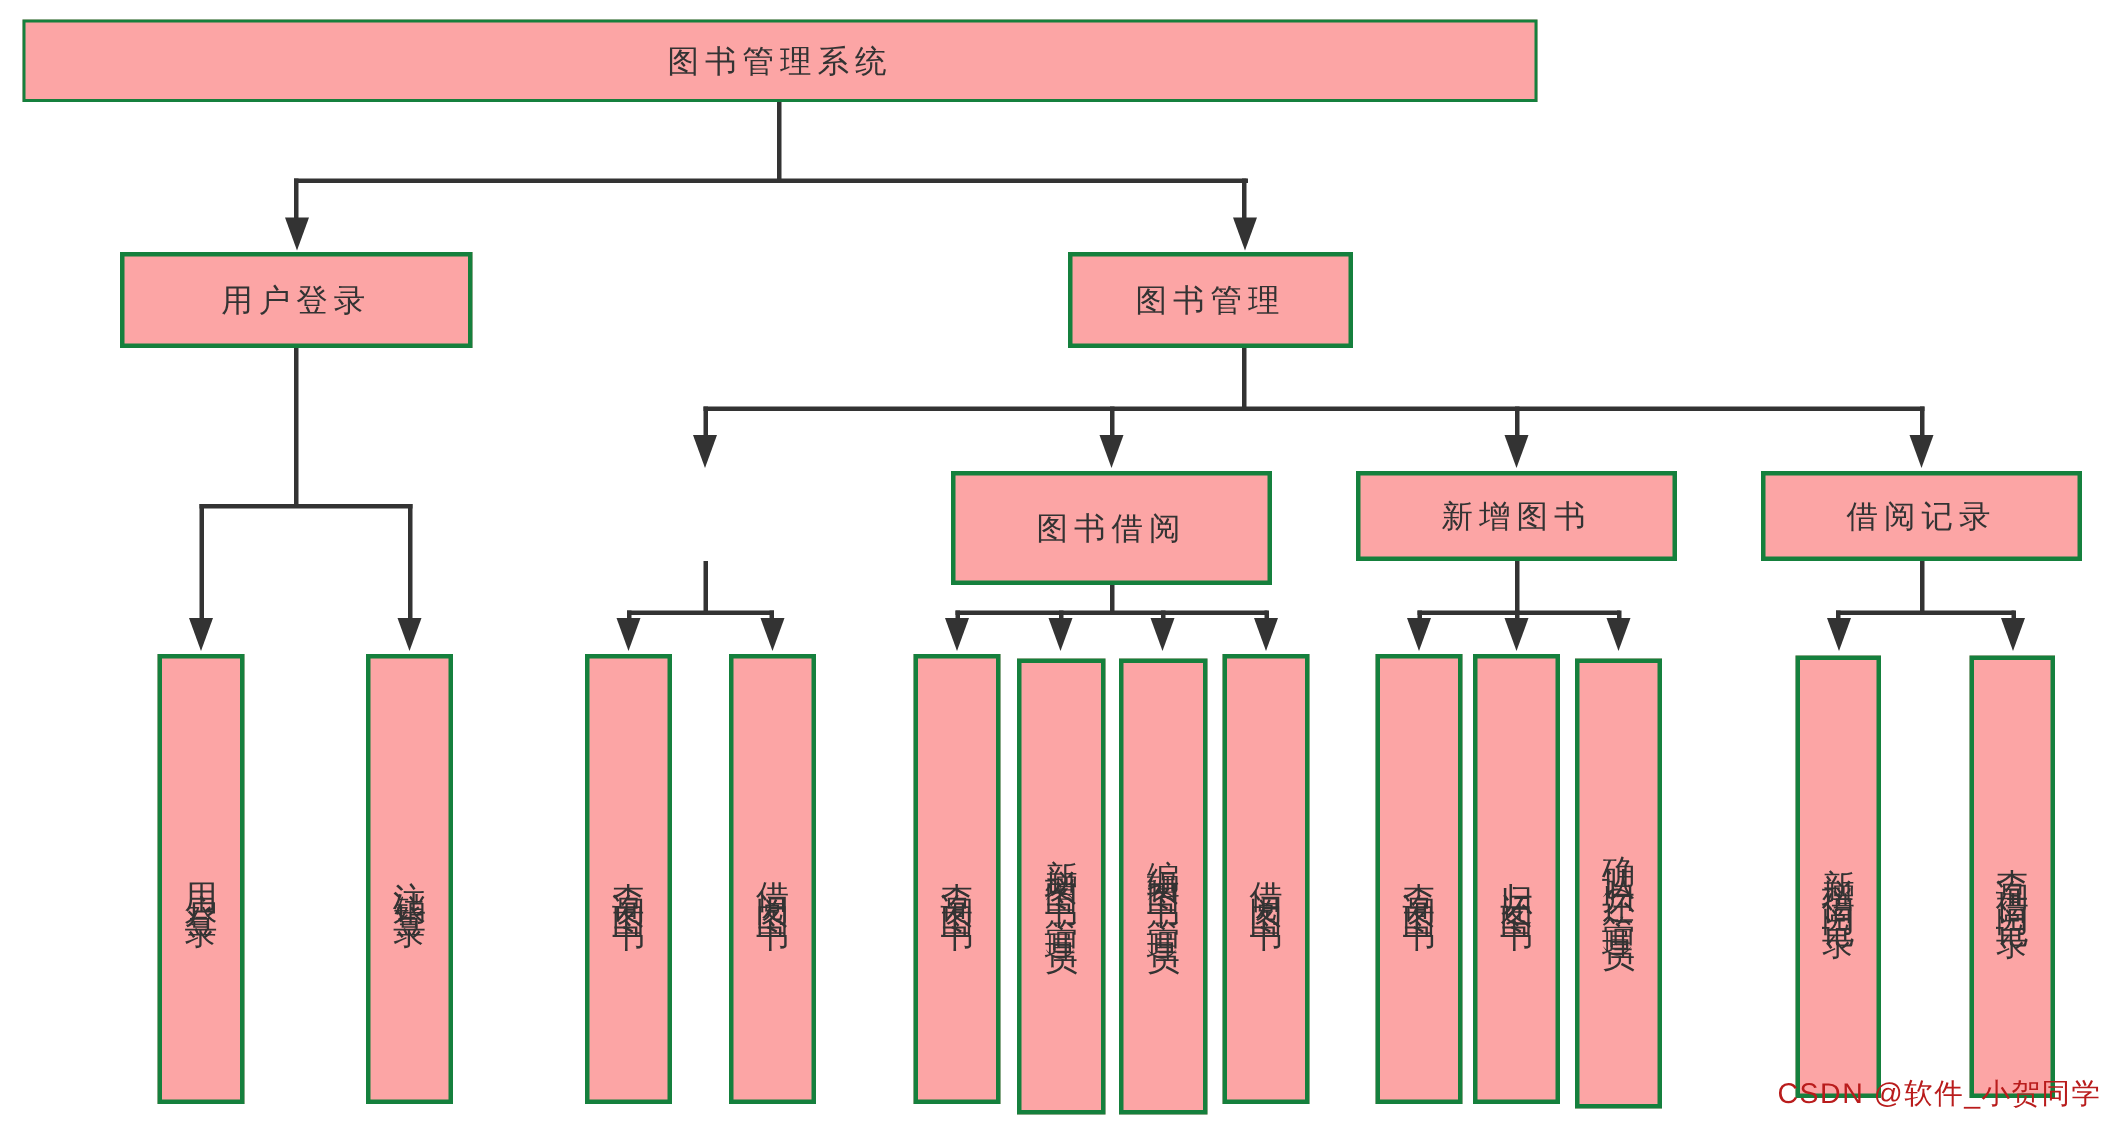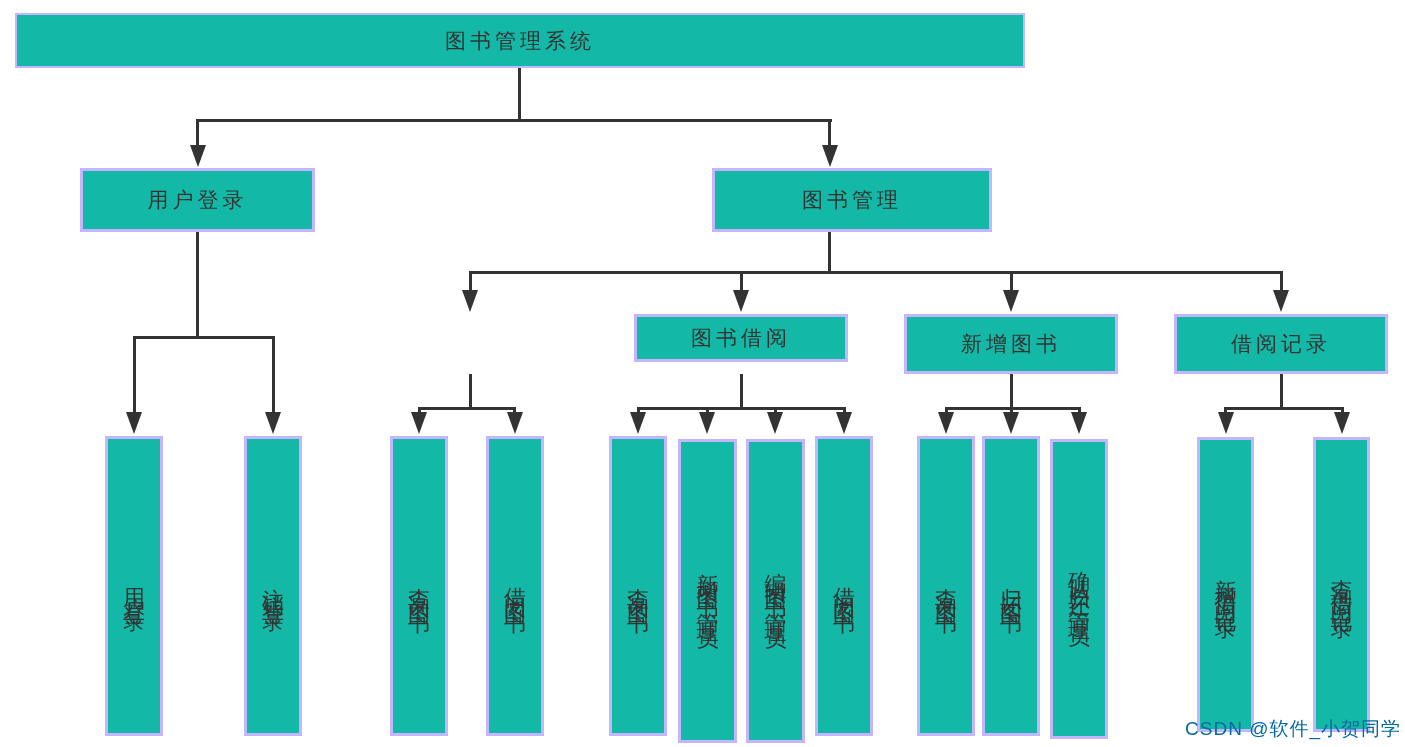--- a/index.html
+++ b/index.html
@@ -3,38 +3,38 @@
 <meta charset="utf-8">
 <style>
   html,body { margin:0; padding:0; background:#ffffff; }
   .canvas {
     position:relative; width:1405px; height:747px; background:#ffffff;
     font-family:"Liberation Sans","DejaVu Sans",sans-serif; color:#333333;
     overflow:hidden;
   }
   .box {
     position:absolute; box-sizing:border-box;
-    border:3px solid #c4b5fd; background:#14b8a6;
+    border:3px solid #15803d; background:#fca5a5;
     display:flex; align-items:center; justify-content:center;
     font-size:21px; letter-spacing:4px; color:#333333; text-align:center;
   }
   .root { border-width:2px; }
   .leaf {
     writing-mode:vertical-rl; text-orientation:upright;
     font-size:22px; letter-spacing:8px; line-height:1;
   }
   .line { position:absolute; background:#333333; }
   .arrow {
     position:absolute; width:0; height:0;
     border-left:8px solid transparent; border-right:8px solid transparent;
     border-top:22px solid #333333;
   }
   .watermark {
     position:absolute; right:4px; bottom:5px;
-    color:#0369a1; font-size:19px; letter-spacing:1px; white-space:nowrap;
+    color:#b91c1c; font-size:19px; letter-spacing:1px; white-space:nowrap;
   }
 </style>
 </head>
 <body>
 
 <div class="canvas">
 
   <div class="line" style="left:518px;top:68px;width:3px;height:52px;"></div>
   <div class="line" style="left:196px;top:119px;width:636px;height:3px;"></div>
   <div class="line" style="left:196px;top:119px;width:3px;height:28px;"></div>
@@ -92,23 +92,23 @@
   <div class="arrow" style="left:1071px;top:412px;"></div>
 
   <div class="line" style="left:1224px;top:407px;width:3px;height:8px;"></div>
   <div class="arrow" style="left:1218px;top:412px;"></div>
   <div class="line" style="left:1341px;top:407px;width:3px;height:8px;"></div>
   <div class="arrow" style="left:1334px;top:412px;"></div>
 
   <div class="box root" style="left:15px;top:13px;width:1010px;height:55px;">图书管理系统</div>
 
   <div class="box" style="left:80px;top:168px;width:235px;height:64px;">用户登录</div>
-  <div class="box" style="left:712px;top:168px;width:280px;height:64px;">图书管理</div>
+  <div class="box" style="left:712px;top:168px;width:190px;height:64px;">图书管理</div>
 
-  <div class="box" style="left:634px;top:314px;width:214px;height:48px;">图书借阅</div>
+  <div class="box" style="left:634px;top:314px;width:214px;height:76px;">图书借阅</div>
   <div class="box" style="left:904px;top:314px;width:214px;height:60px;">新增图书</div>
   <div class="box" style="left:1174px;top:314px;width:214px;height:60px;">借阅记录</div>
 
   <div class="box leaf" style="left:105px;top:436px;width:58px;height:300px;">用户登录</div>
   <div class="box leaf" style="left:244px;top:436px;width:58px;height:300px;">注销登录</div>
 
   <div class="box leaf" style="left:390px;top:436px;width:58px;height:300px;">查询图书</div>
   <div class="box leaf" style="left:486px;top:436px;width:58px;height:300px;">借阅图书</div>
 
   <div class="box leaf" style="left:609px;top:436px;width:58px;height:300px;">查询图书</div>

